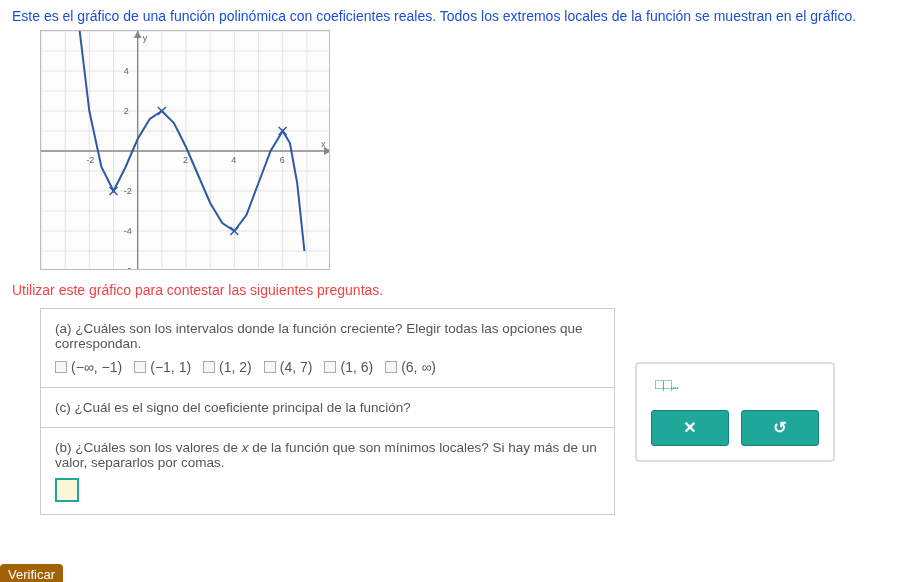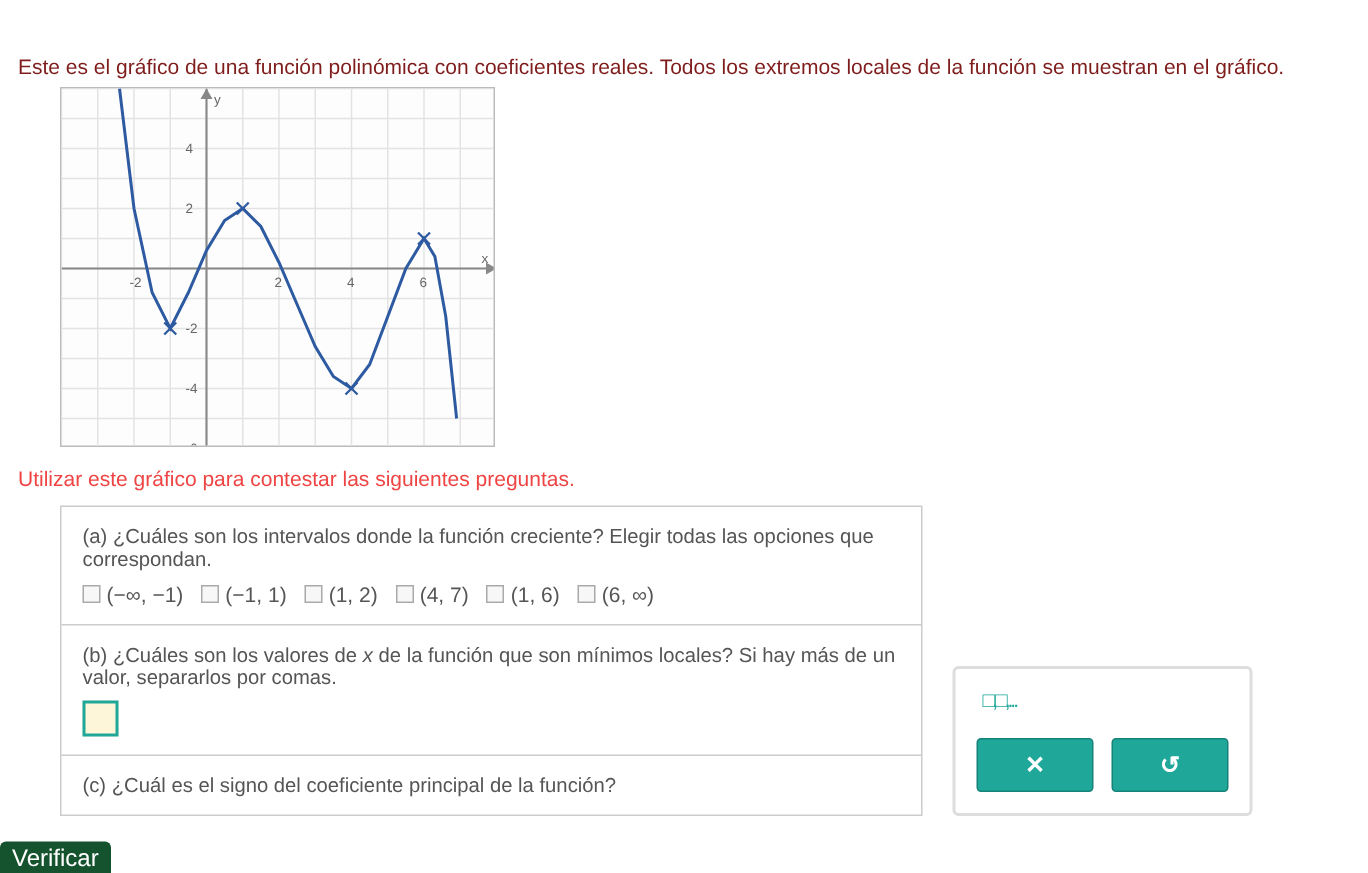--- a/index.html
+++ b/index.html
@@ -7,37 +7,36 @@
       font-family: Arial, Helvetica, sans-serif;
       background: #ffffff;
       color: #4a4a4a;
       width: 912px;
       height: 582px;
       position: relative;
       padding: 8px 12px;
     }
     .intro {
       font-size: 14px;
-      color: #7f1d1d;
+      color: #1d4ed8;
       margin-bottom: 6px;
-      margin-top: 28px;
     }
     .graph-area {
       margin-left: 28px;
       margin-bottom: 8px;
     }
     .below-intro {
       font-size: 14px;
       color: #ef4444;
       margin: 8px 0 10px 0;
     }
     .main-row {
       display: flex;
       gap: 20px;
-      align-items: flex-end;
+      align-items: center;
     }
     .qbox {
       border: 1px solid #ccc;
       width: 575px;
       margin-left: 28px;
     }
     .qcell {
       border-bottom: 1px solid #ccc;
       padding: 12px 14px;
       font-size: 13.5px;
@@ -102,23 +101,23 @@
       font-weight: bold;
       display: flex;
       align-items: center;
       justify-content: center;
       cursor: pointer;
     }
     .verify-tab {
       position: absolute;
       left: 0;
       bottom: 0;
-      background: #14532d;
+      background: #a16207;
       color: #fff;
-      font-size: 16px;
+      font-size: 13px;
       padding: 3px 8px 0 8px;
       border-radius: 4px 4px 0 0;
     }
     .italic { font-style: italic; }
   </style>
 </head>
 <body>
 
 <div class="intro">Este es el gráfico de una función polinómica con coeficientes reales. Todos los extremos locales de la función se muestran en el gráfico.</div>
 
@@ -204,27 +203,27 @@
             <span class="checkbox"></span>
             <span>(1, 6)</span>
           </span>
           <span class="option">
             <span class="checkbox"></span>
             <span>(6, ∞)</span>
           </span>
         </div>
     </div>
     <div class="qcell">
+      <div>(c) ¿Cuál es el signo del coeficiente principal de la función?</div>
+    </div>
+    <div class="qcell">
       <div>
         <span>(b) ¿Cuáles son los valores de </span><span class="italic">x</span><span> de la función que son mínimos locales? Si hay más de un valor, separarlos por comas.</span>
       </div>
       <div class="answer-input"></div>
-    </div>
-    <div class="qcell">
-      <div>(c) ¿Cuál es el signo del coeficiente principal de la función?</div>
     </div>
   </div>
 
   <div class="toolbox">
     <div class="tool-icon">□,□,...</div>
     <div class="tool-actions">
       <div class="action-btn">
         <span>✕</span>
       </div>
       <div class="action-btn">

